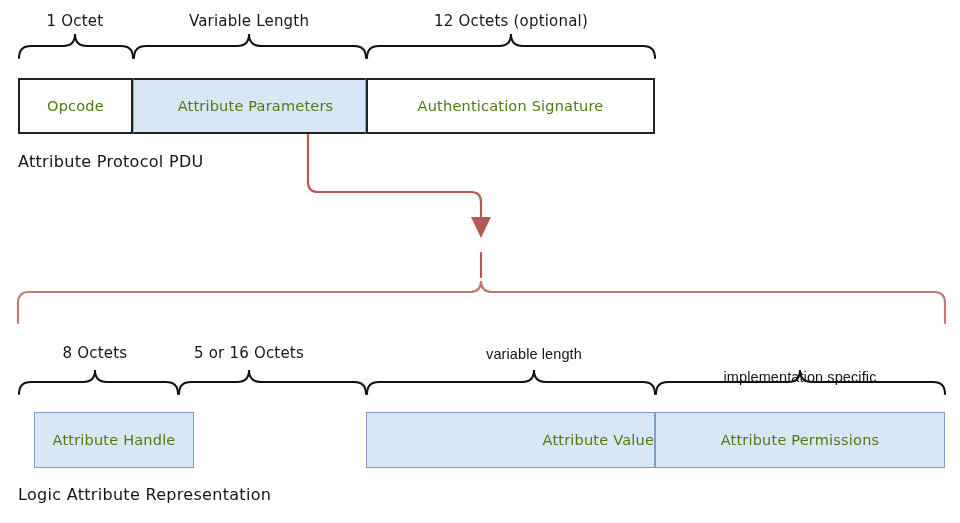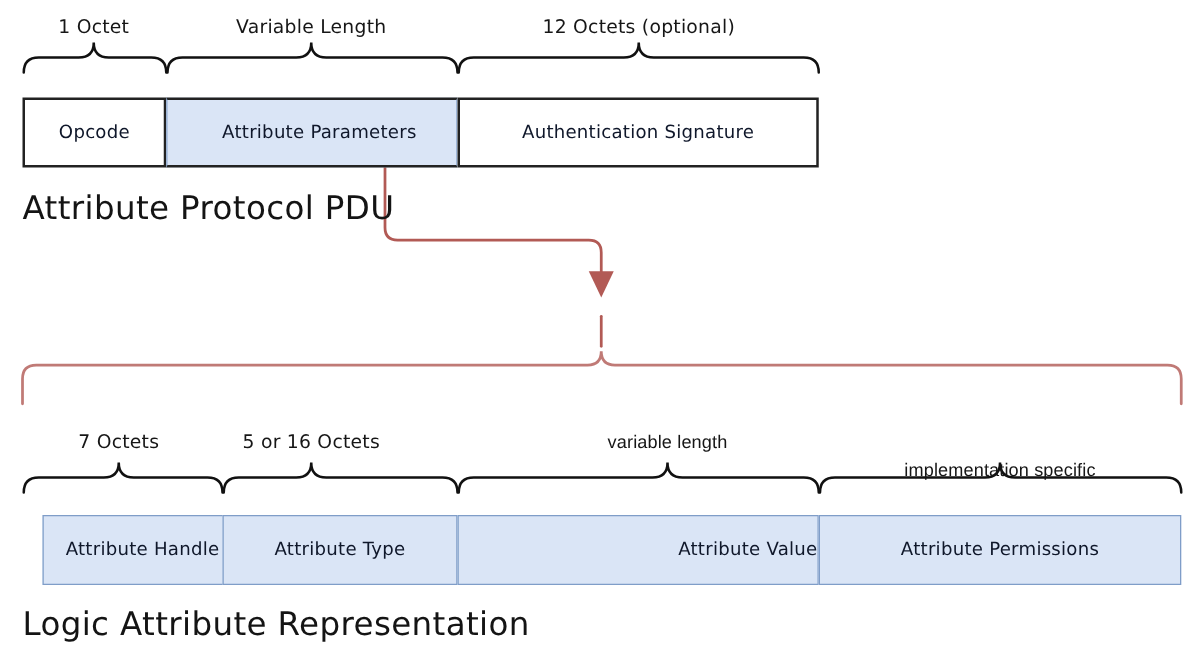--- a/index.html
+++ b/index.html
@@ -51,21 +51,21 @@
   }
   
   .cell {
     position: absolute;
     display: flex;
     align-items: center;
     justify-content: center;
     box-sizing: border-box;
     font-family: "DejaVu Sans", sans-serif;
     font-size: 14.5px;
-    color: #0f172a;
+    color: #4d7c0f;
     letter-spacing: 0.2px;
   }
   .cell.top {
     border: 2px solid #222222;
     background: #ffffff;
     height: 56px;
   }
   .cell.top.filled {
     background: #dae5f6;
     border-left: 1px solid #8aa6ce;
@@ -74,21 +74,21 @@
     border-bottom: 2px solid #222222;
   }
   .cell.bottom {
     background: #dae5f6;
     border: 1.5px solid #7f9dc8;
     height: 56px;
   }
   .caption {
     position: absolute;
     font-family: "DejaVu Sans", sans-serif;
-    font-size: 26px;
+    font-size: 16px;
     color: #141414;
     white-space: nowrap;
     letter-spacing: 0.3px;
   }
 </style>
 </head>
 <body>
 
 <div id="diagram-root">
 
@@ -137,30 +137,27 @@
   </div>
   <div class="cell top filled" style="left:133px; top:78px; width:233px;padding-left:12px;">
     <span>Attribute Parameters</span>
   </div>
   <div class="cell top" style="left:366px; top:78px; width:289px;">
     <span>Authentication Signature</span>
   </div>
 
   <div class="caption" style="left:18px; top:152px;">Attribute Protocol PDU</div>
 
-  <div class="lbl size-label" style="left:20px; top:346px; width:150px;">7 Octets</div>
+  <div class="lbl size-label" style="left:20px; top:346px; width:150px;">8 Octets</div>
   <div class="lbl size-label" style="left:169px; top:346px; width:160px;">5 or 16 Octets</div>
   <div class="lbl size-label-alt" style="left:434px; top:347px; width:200px;">variable length</div>
   <div class="lbl size-label-alt" style="left:680px; top:347px; width:240px;margin-top:23px;">implementation specific</div>
 
   <div class="cell bottom" style="left:34px; top:412px; width:160px;">
     <span>Attribute Handle</span>
-  </div>
-  <div class="cell bottom" style="left:178px; top:412px; width:188px;">
-    <span>Attribute Type</span>
   </div>
   <div class="cell bottom" style="left:366px; top:412px; width:289px;justify-content:flex-end;">
     <span>Attribute Value</span>
   </div>
   <div class="cell bottom" style="left:655px; top:412px; width:290px;">
     <span>Attribute Permissions</span>
   </div>
 
   <div class="caption" style="left:18px; top:485px;">Logic Attribute Representation</div>
 

